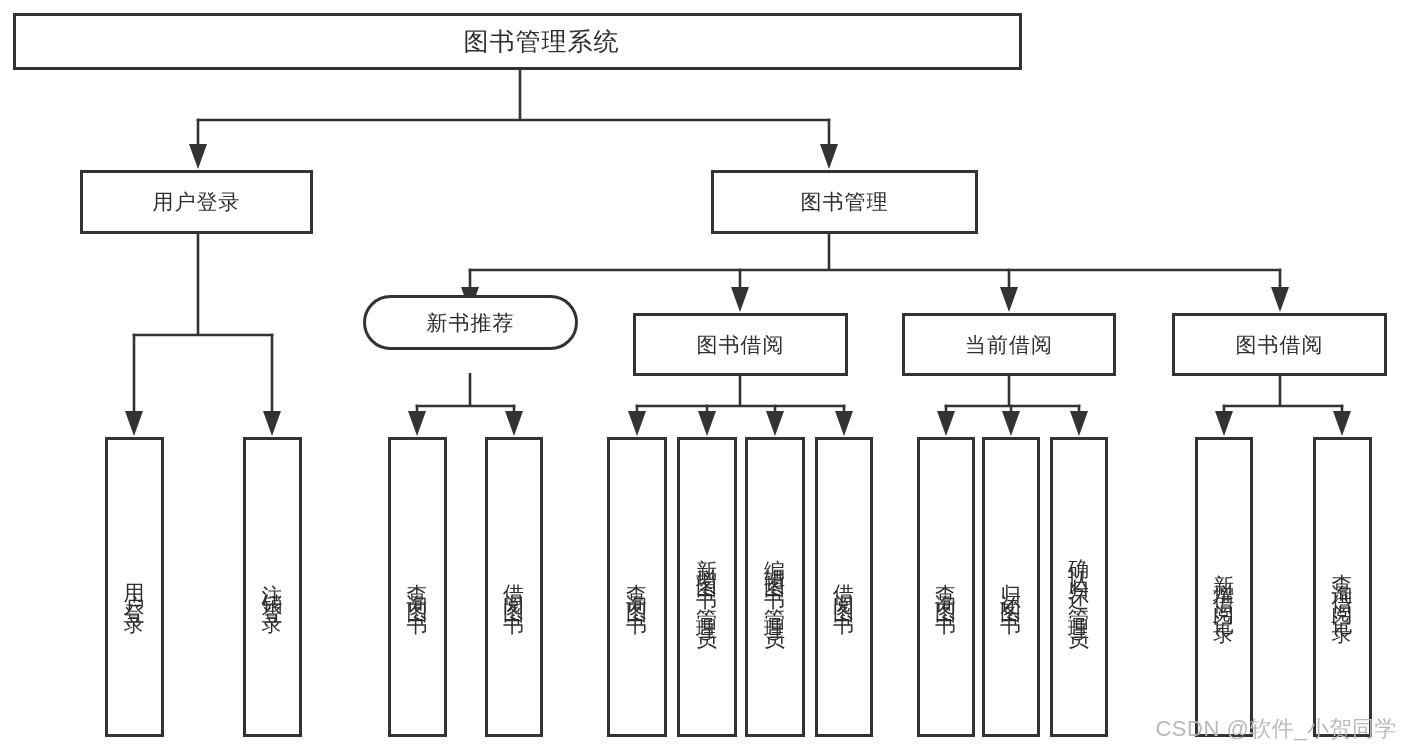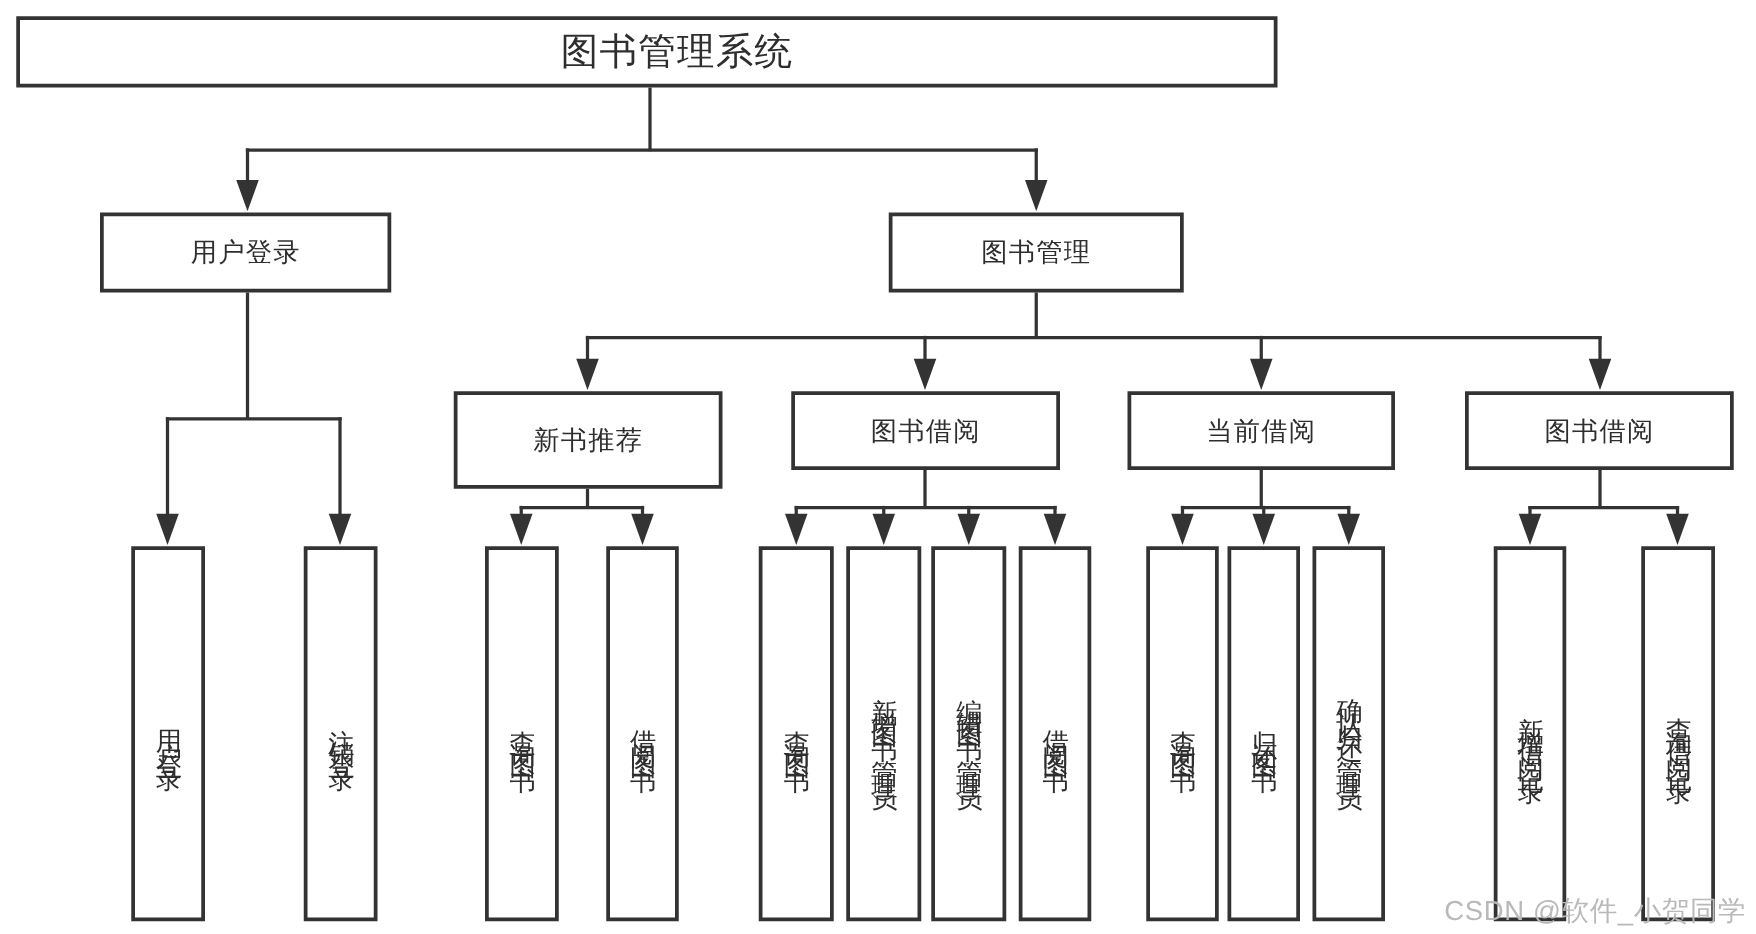--- a/index.html
+++ b/index.html
@@ -25,21 +25,21 @@
     align-items: center;
     justify-content: center;
     color: #2e2e2e;
   }
   .box.h span {
     font-size: 21px;
     letter-spacing: 1px;
     white-space: nowrap;
   }
   .box.root span {
-    font-size: 30px;
+    font-size: 25px;
     letter-spacing: 1px;
     margin-left: 48px;
   }
   .vtext {
     writing-mode: vertical-rl;
     text-orientation: mixed;
     font-size: 21px;
     letter-spacing: 10px;
     line-height: 1;
   }
@@ -129,25 +129,25 @@
     </g>
   </svg>
 
   <div class="box h root" style="left:13px; top:13px; width:1009px; height:57px;">
     <span>图书管理系统</span>
   </div>
 
   <div class="box h" style="left:80px; top:170px; width:233px; height:64px;">
     <span>用户登录</span>
   </div>
-  <div class="box h" style="left:711px; top:170px; width:236px; height:64px;">
+  <div class="box h" style="left:711px; top:170px; width:267px; height:64px;">
     <span>图书管理</span>
   </div>
 
-  <div class="box h" style="left:363px; top:313px; width:215px; height:78px;">
+  <div class="box h" style="left:363px; top:295px; width:215px; height:55px;border-radius:30px;">
     <span>新书推荐</span>
   </div>
   <div class="box h" style="left:633px; top:313px; width:215px; height:63px;">
     <span>图书借阅</span>
   </div>
   <div class="box h" style="left:902px; top:313px; width:214px; height:63px;">
     <span>当前借阅</span>
   </div>
   <div class="box h" style="left:1172px; top:313px; width:215px; height:63px;">
     <span>图书借阅</span>

